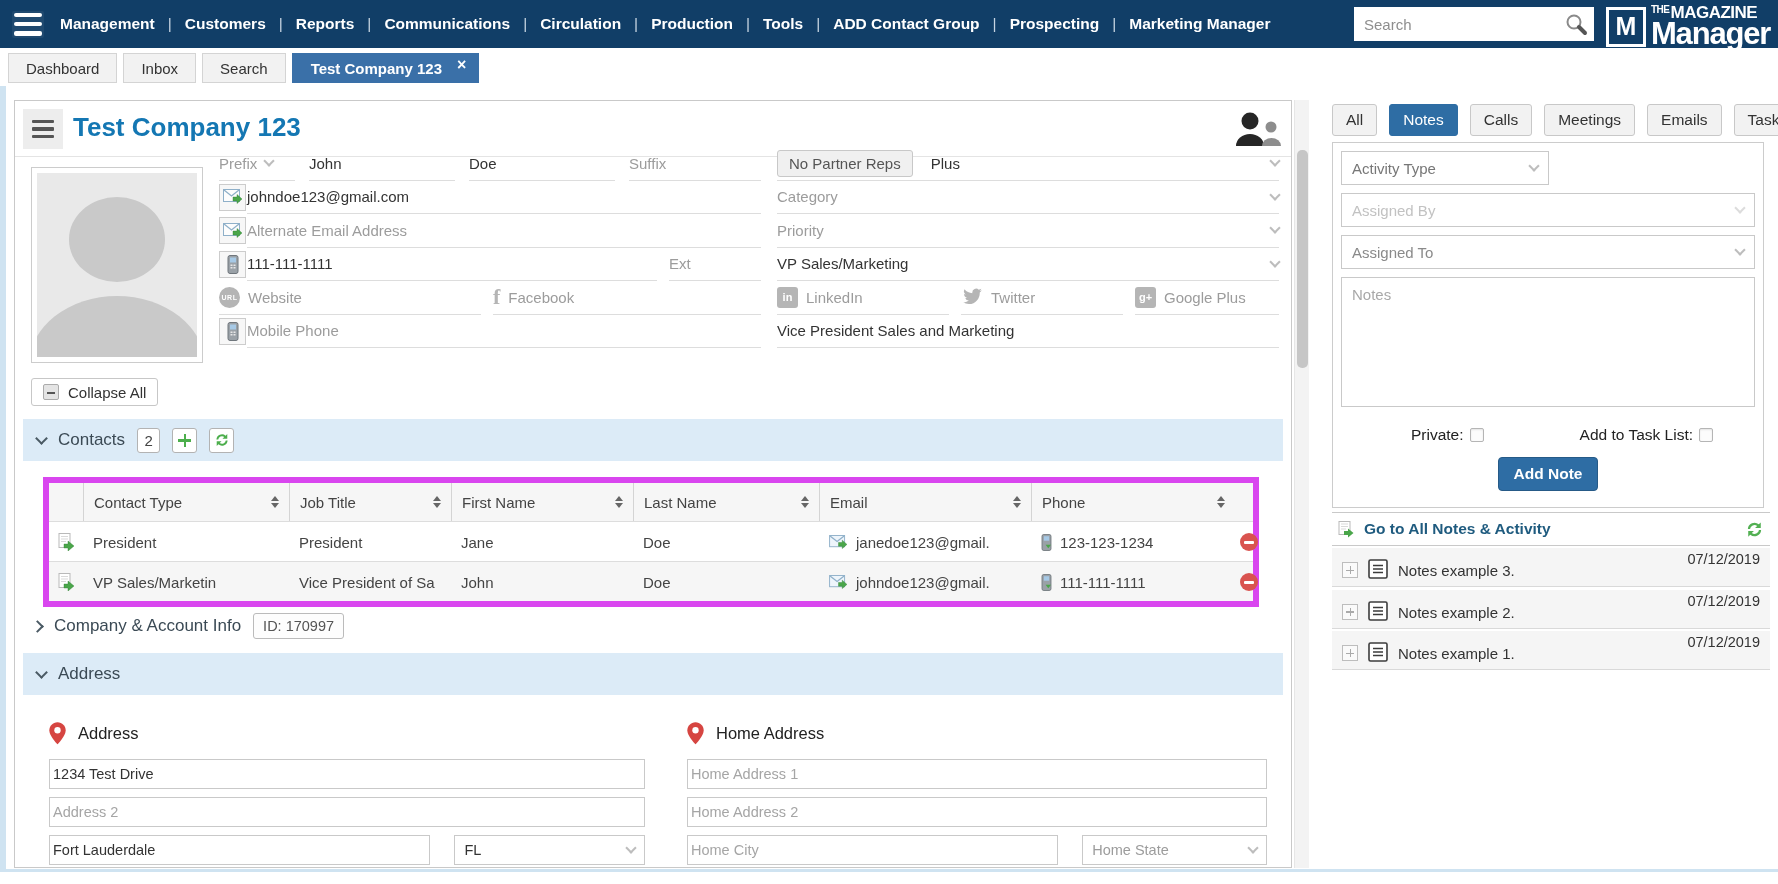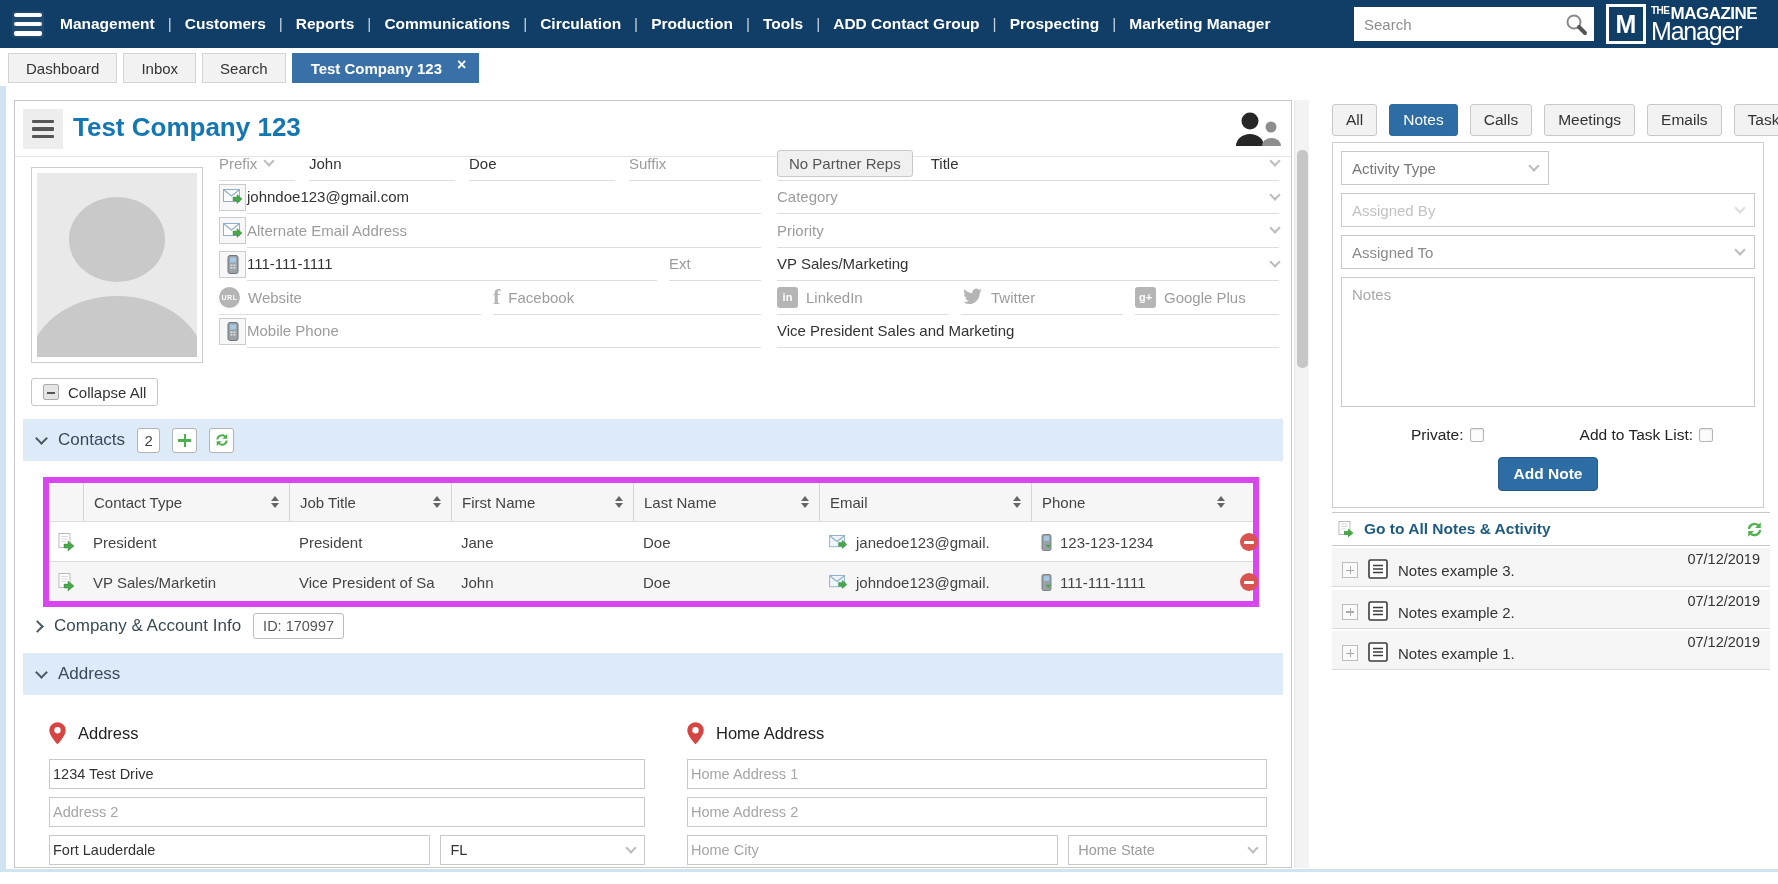--- a/index.html
+++ b/index.html
@@ -17,21 +17,21 @@
 .nav-items li:last-child::after{content:""}
 .search-wrap{position:absolute;left:1354px;top:7px;width:240px;height:34px;background:#fff;display:flex;align-items:center}
 .search-wrap input{flex:1;min-width:0;border:0;outline:0;font-size:15px;padding:0 4px 0 10px;color:#333;font-family:inherit}
 .search-wrap input::placeholder{color:#8e8e8e}
 .logo{position:absolute;left:1606px;top:4px;display:flex;align-items:center;color:#fff}
 .m-box{width:40px;height:40px;border:3px solid #fff;display:flex;align-items:center;justify-content:center;font-size:25px;font-weight:bold}
 .logo-text{margin-left:5px;line-height:1}
 .logo-l1{display:flex;align-items:flex-start;font-weight:bold;letter-spacing:-.5px}
 .logo-the{font-size:10px;margin:1px 1px 0 0}
 .logo-mag{font-size:17px}
-.logo-l2{font-size:25px;font-weight:normal;letter-spacing:-1.2px;margin-top:-3px}
+.logo-l2{font-size:31px;font-weight:bold;letter-spacing:-1.2px;margin-top:-3px}
 
 
 .tabbar{position:absolute;top:48px;left:0;right:0;height:38px;background:#fff;display:flex;align-items:flex-end;padding:0 0 3px 8px;gap:6px}
 .tab{height:30px;background:#f2f2f2;border:1px solid #d4d4d4;display:flex;align-items:center;padding:0 17px;font-size:15px;color:#333;cursor:pointer}
 .tab.active{background:#3a70a8;border-color:#3a70a8;color:#fff;font-weight:bold;padding:0 12px 0 18px;gap:15px}
 .tab .x{font-size:16px;line-height:1;font-weight:bold;margin-top:-6px;cursor:pointer}
 
 
 .frame-left{position:absolute;left:0;top:86px;width:6px;height:786px;background:#cfe3f1}
 .frame-bottom{position:absolute;left:0;right:0;top:869px;height:3px;background:#cfe3f1}
@@ -95,21 +95,21 @@
 .cinfo{position:absolute;left:18px;top:512px;display:flex;align-items:center;gap:12px;cursor:pointer}
 .idbadge{border:1px solid #bbb;border-radius:3px;padding:4px 9px;font-size:14.5px;color:#555;background:#fdfdfd}
 
 
 .addr{position:absolute;left:34px;top:614px;right:24px;display:flex;gap:42px}
 .acol{width:596px;display:flex;flex-direction:column}
 .acol.right{flex:1;width:auto}
 .alabel{display:flex;align-items:center;gap:12px;font-size:16.5px;color:#222;height:36px}
 .ain{height:30px;border:1px solid #c9c9c9;padding:0 3px;font-size:14.5px;color:#333;margin-top:8px;width:100%;font-family:inherit;outline:0;background:#fff}
 .ain::placeholder{color:#a5a5a5}
-.acity{display:flex;gap:10px;margin-top:8px}
+.acity{display:flex;gap:24px;margin-top:8px}
 .acity .ain{margin-top:0;width:64%}
 .sel{height:30px;border:1px solid #c9c9c9;display:flex;align-items:center;justify-content:space-between;padding:0 9px;font-size:14.5px;color:#333;background:#fff;cursor:pointer;flex:1}
 
 
 .vscroll{position:absolute;left:1294px;top:100px;width:15px;height:768px;background:#f3f3f3;border-left:1px solid #e6e6e6;cursor:pointer}
 .vthumb{position:absolute;left:2px;top:50px;width:11px;height:218px;background:#c6c6c6;border-radius:5px;cursor:pointer}
 
 
 .rtabs{position:absolute;left:1332px;top:104px;display:flex;gap:12px}
 .rtab{height:32px;padding:0 13px;background:#f2f2f2;border:1px solid #c8c8c8;border-radius:3px;font-size:15.5px;color:#333;display:flex;align-items:center;cursor:pointer}
@@ -253,21 +253,21 @@
             </span>
           <span style="width:14px"></span>
           <span class="fld f1">
               <span class="phx">Suffix</span>
             </span>
         </div>
         <div class="pg"></div>
         <div class="pr">
           <span class="fld f1">
             <span class="btn-gray">No Partner Reps</span>
-            <span class="f1">Title</span>
+            <span class="f1">Plus</span>
             <span class="chev"></span>
           </span>
         </div>
       </div>
 
       <div class="prow">
         <div class="pl">
           <span class="icon-cell">
             <svg width="20" height="16" viewBox="0 0 20 16">
                 <rect x="0.5" y="0.5" width="16" height="12" fill="#fdfdfd" stroke="#8fb0c9"></rect>

